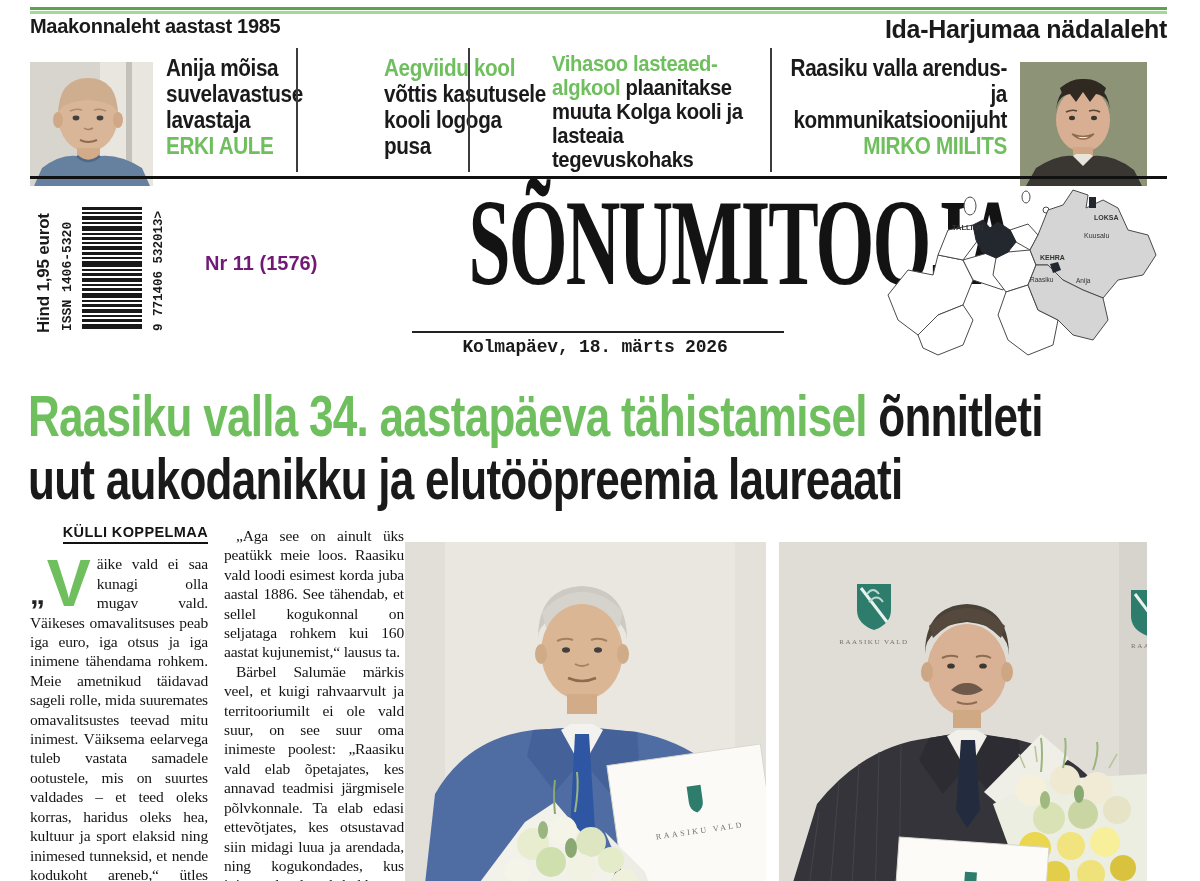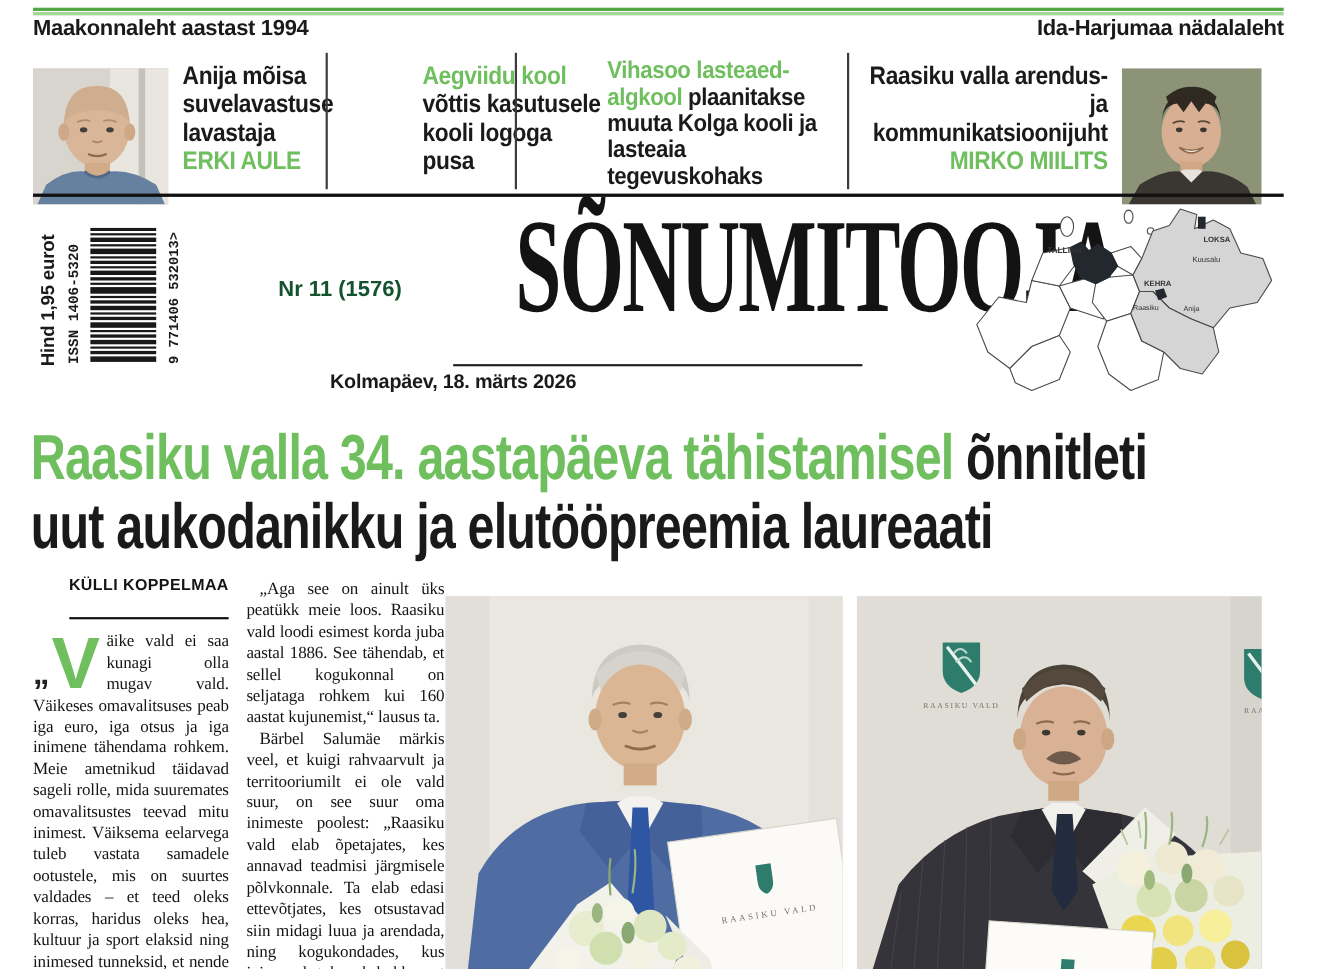--- a/index.html
+++ b/index.html
@@ -6,71 +6,71 @@
   .page{position:relative;width:1200px;height:881px;background:#fff;overflow:hidden;
         font-family:"Liberation Sans",sans-serif;color:#1a1a1a;}
   .abs{position:absolute;}
 
   
   .green-rule{left:30px;top:7px;width:1137px;height:7px;
     background:linear-gradient(to bottom,#55a848 0 42%,#ffffff 42% 56%,#a5d79a 56% 100%);}
   .black-rule{left:30px;top:176px;width:1137px;height:3px;background:#111;}
 
   .topbar-left{left:30px;top:15px;font-size:20px;font-weight:700;letter-spacing:-.3px;}
-  .topbar-right{right:33px;top:15px;font-size:20px;font-weight:700;letter-spacing:-.3px;}
+  .topbar-right{right:33px;top:15px;font-size:25px;font-weight:700;letter-spacing:-.3px;}
 
   
   .teaser-text{font-weight:700;font-size:23px;line-height:26px;letter-spacing:-.4px;
     transform:scaleX(.9);transform-origin:left top;}
   .teaser-text .green, .green{color:#6fbf5e;}
   .t3{font-size:22px;line-height:24px;transform:scaleX(.92);}
   .t4{text-align:right;transform-origin:right top;}
   .vdiv{top:48px;height:124px;width:2px;background:#3c3c3c;}
   .photo-frame{overflow:hidden;background:#ddd;margin-top:14px;}
   .photo-frame svg{display:block;}
 
   
   .vtext{writing-mode:vertical-rl;transform:rotate(180deg);font-weight:700;white-space:nowrap;}
   .price{left:34px;top:205px;height:128px;font-size:17px;letter-spacing:-.2px;}
   .issn{left:60px;top:207px;height:124px;font-size:13px;font-family:"Liberation Mono","DejaVu Sans Mono",monospace;font-weight:700;}
   .bc-digits{left:152px;top:207px;height:124px;font-size:12.5px;font-family:"Liberation Mono","DejaVu Sans Mono",monospace;font-weight:700;}
-  .issue{left:205px;top:252px;font-size:20px;font-weight:700;color:#14532d;margin-left:48px;}
+  .issue{left:205px;top:252px;font-size:20px;font-weight:700;color:#701a75;}
   .paper-title{left:300px;top:178px;width:590px;text-align:center;font-family:"Liberation Serif",serif;
     font-weight:700;font-size:122px;line-height:130px;letter-spacing:-3px;white-space:nowrap;color:#131313;}
   .paper-title>span{display:inline-block;transform:scaleX(.62);transform-origin:center top;}
   .title-rule{left:412px;top:331px;width:372px;height:2px;background:#222;}
-  .date-line{left:300px;top:337px;width:590px;font-size:18px;font-weight:700;letter-spacing:-.2px;}
+  .date-line{left:300px;top:337px;width:590px;text-align:center;font-size:18px;font-weight:700;letter-spacing:-.2px;font-family:Liberation Mono, monospace;}
 
   
   .headline{left:28px;top:384px;width:1200px;font-weight:700;font-size:58px;line-height:63px;letter-spacing:-1px;}
   .headline .hl-line{white-space:nowrap;transform:scaleX(.76);transform-origin:left top;}
 
   
   .col{font-family:"Liberation Serif",serif;font-size:15.5px;line-height:19.4px;
     text-align:justify;color:#141414;letter-spacing:-.15px;}
   .col p{margin:0;text-indent:12px;}
   .col p.flush{text-indent:0;}
   .byline{display:block;text-align:right;margin-bottom:10px;}
   .byline span{display:inline-block;font-family:"Liberation Sans",sans-serif;font-size:14.5px;font-weight:700;
-    letter-spacing:.4px;border-bottom:2px solid #111;padding-bottom:19px;}
+    letter-spacing:.4px;border-bottom:2px solid #111;padding-bottom:0;}
   .qmark{float:left;font-family:"Liberation Sans",sans-serif;font-weight:700;font-size:30px;
     margin:30px 2px 0 0;line-height:20px;color:#222;}
   .dropcap{float:left;font-family:"Liberation Sans",sans-serif;font-weight:700;font-size:66px;
     line-height:52px;color:#6fbf5e;margin:3px 6px 0 0;}
 
   .map-label{font-family:"Liberation Sans",sans-serif;fill:#333;}
   .crest-label{font-family:"Liberation Serif",serif;fill:#77736a;}
 </style>
 </head>
 <body>
 
 <div class="page">
 
   <div class="abs green-rule"></div>
-  <div class="abs topbar-left">Maakonnaleht aastast 1994</div>
+  <div class="abs topbar-left">Maakonnaleht aastast 1985</div>
   <div class="abs topbar-right">Ida-Harjumaa nädalaleht</div>
 
   <div class="abs photo-frame" style="left:30px;top:48px;width:123px;height:124px;">
     <svg width="123" height="124" viewBox="0 0 123 124">
       <rect width="123" height="124" fill="#d8d5cf"></rect>
       <rect x="70" width="53" height="124" fill="#e9e6e0"></rect>
       <rect x="96" y="0" width="6" height="124" fill="#c4c1ba"></rect>
       <ellipse cx="58" cy="54" rx="30" ry="36" fill="#d9b697"></ellipse>
       <path d="M28,54 Q28,16 58,16 Q88,16 88,54 Q88,40 58,38 Q28,40 28,54" fill="#cfae90"></path>
       <ellipse cx="28" cy="58" rx="5" ry="8" fill="#cfa987"></ellipse>

